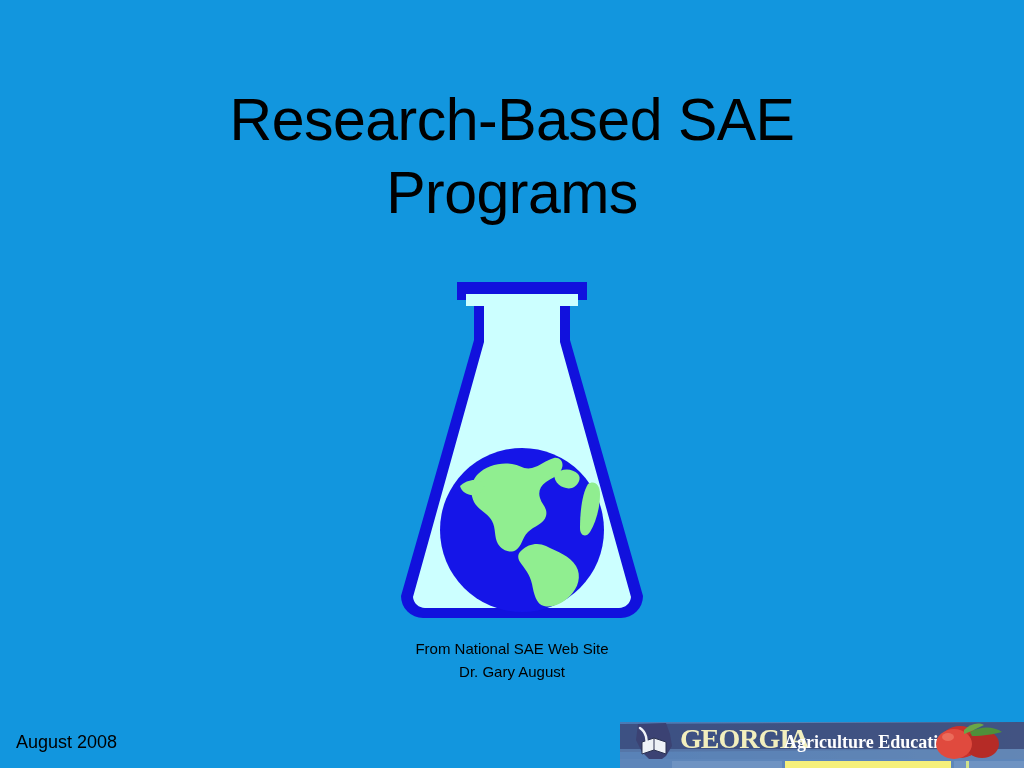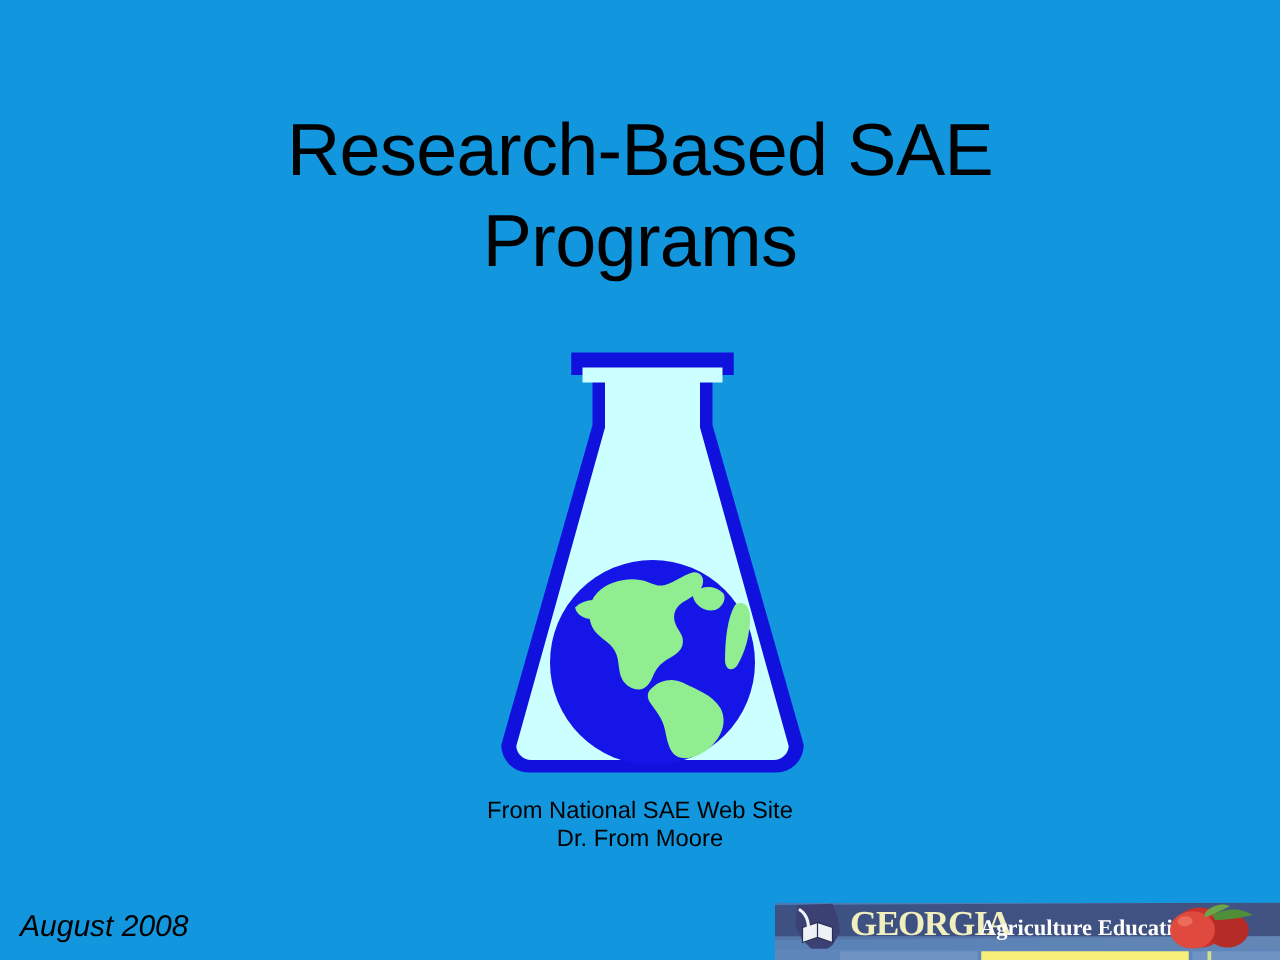--- a/index.html
+++ b/index.html
@@ -42,34 +42,33 @@
   #flask-svg { display: block; width: 280px; height: 350px; }
 
   
   #caption-block {
     position: absolute;
     left: 0;
     top: 637px;
     width: 1024px;
     text-align: center;
     color: #000000;
-    font-size: 19px;
+    font-size: 15px;
     line-height: 23px;
   }
   .caption-line { display: block; }
 
   
   #date-text {
     position: absolute;
     left: 16px;
     top: 731px;
     color: #000000;
-    font-size: 24px;
+    font-size: 18px;
     line-height: 22px;
-    font-style: italic;
   }
 
   
   #logo-block {
     position: absolute;
     left: 620px;
     top: 722px;
     width: 404px;
     height: 58px;
     overflow: hidden;
@@ -156,21 +155,21 @@
                  C 180 326, 170 330, 162 328
                  C 154 326, 152 316, 150 306
                  C 148 296, 142 290, 138 284
                  C 135 279, 136 275, 140 272 Z" fill="#90ee90"></path>
       </g>
     </svg>
   </div>
 
   <div id="caption-block">
     <span class="caption-line">From National SAE Web Site</span>
-    <span class="caption-line">Dr. From Moore</span>
+    <span class="caption-line">Dr. Gary August</span>
   </div>
 
   <div id="date-text">August 2008</div>
 
   <div id="logo-block">
     <svg id="logo-svg" viewBox="0 0 404 46" xmlns="http://www.w3.org/2000/svg">
       <defs>
         <linearGradient id="bannerGrad" x1="0" y1="0" x2="1" y2="0">
           <stop offset="0" stop-color="#4a7ab5"></stop>
           <stop offset="0.55" stop-color="#5a7fb0"></stop>

